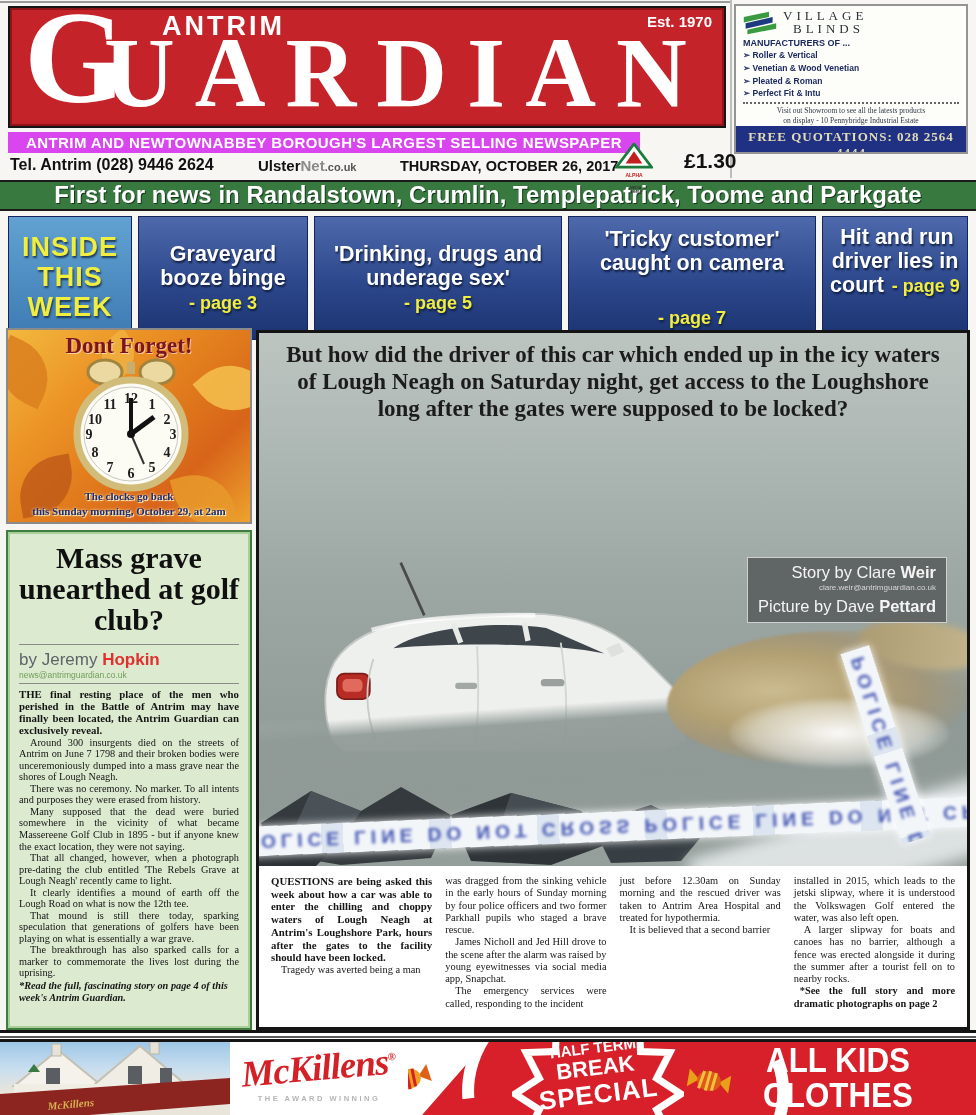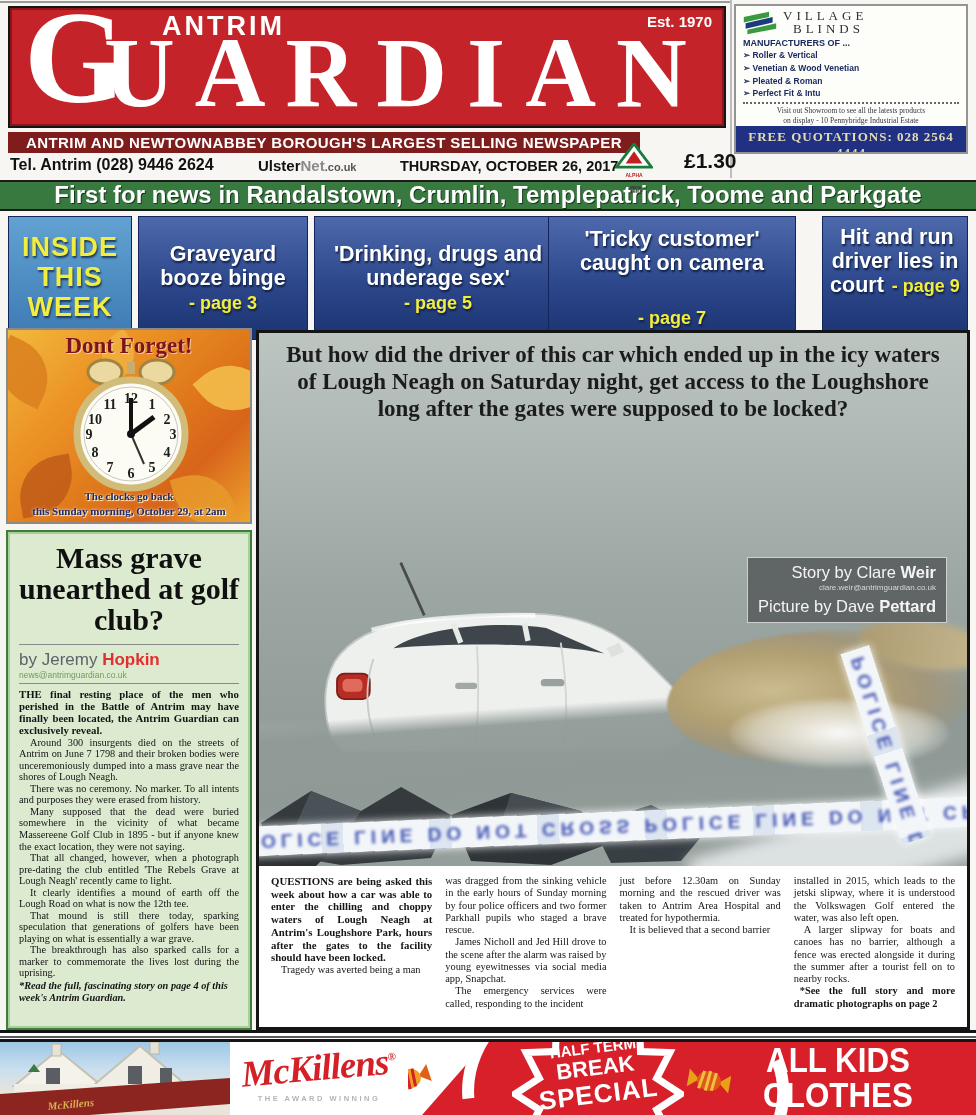--- a/index.html
+++ b/index.html
@@ -26,21 +26,21 @@
   .vb-name .l2{padding-left:10px;display:block;}
   .vb-man{font-family:"Liberation Sans",sans-serif;font-weight:bold;font-size:9px;color:#1c2a60;margin:3px 7px 1px;}
   .vb-item{font-family:"Liberation Sans",sans-serif;font-weight:bold;font-size:8.5px;color:#1c2a60;
            margin:0 7px;line-height:1.5;}
   .vb-dash{border-top:2px dotted #666;margin:2px 7px 2px;}
   .vb-visit{font-family:"Liberation Serif",serif;font-size:7.5px;color:#2e3644;text-align:center;
             line-height:1.35;padding:0 4px;}
   .vb-quote{margin-top:auto;background:#203184;color:#e3ddb4;font-family:"Liberation Serif",serif;
             font-weight:bold;font-size:13px;text-align:center;padding:3px 0 4px;letter-spacing:1px;}
   
-  .tagline{position:absolute;left:8px;top:132px;width:632px;height:21px;background:#7f1d1d;color:#fff;
+  .tagline{position:absolute;left:8px;top:132px;width:632px;height:21px;background:#d946ef;color:#fff;
            font-family:"Liberation Sans",sans-serif;font-weight:bold;font-size:15px;text-align:center;
            line-height:21px;letter-spacing:.4px;}
   .tel{position:absolute;left:10px;top:156px;font-family:"Liberation Sans",sans-serif;font-weight:bold;
        font-size:16px;color:#111;}
   .site{position:absolute;left:258px;top:157px;font-family:"Liberation Sans",sans-serif;font-weight:bold;font-size:15px;}
   .site .u{color:#111;} .site .n{color:#8a8a8a;} .site .s{color:#555;font-size:11px;}
   .date{position:absolute;left:400px;top:158px;font-family:"Liberation Sans",sans-serif;font-weight:bold;
         font-size:14.5px;color:#111;}
   .alpha{position:absolute;left:612px;top:143px;width:44px;text-align:center;}
   .alpha .lbl{font-family:"Liberation Sans",sans-serif;font-weight:bold;font-size:5px;color:#c02020;line-height:1;}
@@ -52,21 +52,21 @@
           border-top:2px solid #1b1b1b;border-bottom:2px solid #1b1b1b;box-sizing:border-box;
           color:#fff;font-family:"Liberation Sans",sans-serif;font-weight:bold;font-size:24px;
           text-align:center;line-height:26px;text-shadow:1px 1px 0 #173620;}
   
   .iw-box{position:absolute;top:216px;height:124px;box-sizing:border-box;border:1px solid #13255a;
           display:flex;flex-direction:column;align-items:center;justify-content:center;text-align:center;
           background:linear-gradient(180deg,#4d69ab 0%,#2c478b 55%,#1b3370 100%);}
   .iw-label{left:8px;width:124px;background:linear-gradient(180deg,#62a2d2 0%,#3c7ab2 100%);
             color:#f2ee3f;font-family:"Liberation Sans",sans-serif;font-weight:bold;font-size:27px;
             line-height:1.1;letter-spacing:1px;text-shadow:1px 2px 2px #1d3a57;}
-  .t1{left:138px;width:170px;} .t2{left:314px;width:248px;} .t3{left:548px;width:248px;gap:30px;} .t4{left:822px;width:146px;}
+  .t1{left:138px;width:170px;} .t2{left:314px;width:248px;} .t3{left:568px;width:248px;gap:30px;} .t4{left:822px;width:146px;}
   .iw-title{color:#fff;font-family:"Liberation Sans",sans-serif;font-weight:bold;font-size:21.5px;
             line-height:1.12;text-shadow:1px 2px 2px #101e40;padding:0 4px;}
   .iw-page{color:#f2ee3f;font-family:"Liberation Sans",sans-serif;font-weight:bold;font-size:18px;
            text-shadow:1px 2px 2px #101e40;margin-top:3px;}
   .t4 .iw-title,.t4 .iw-page{display:inline;}
   .t4{display:block;padding-top:8px;}
   
   .clockad{position:absolute;left:6px;top:328px;width:246px;height:196px;box-sizing:border-box;
            border:2px solid #8a8a8a;overflow:hidden;
            background:linear-gradient(135deg,#f2b93e 0%,#ec9426 30%,#e07a1c 55%,#d8641a 75%,#eda32d 100%);}

